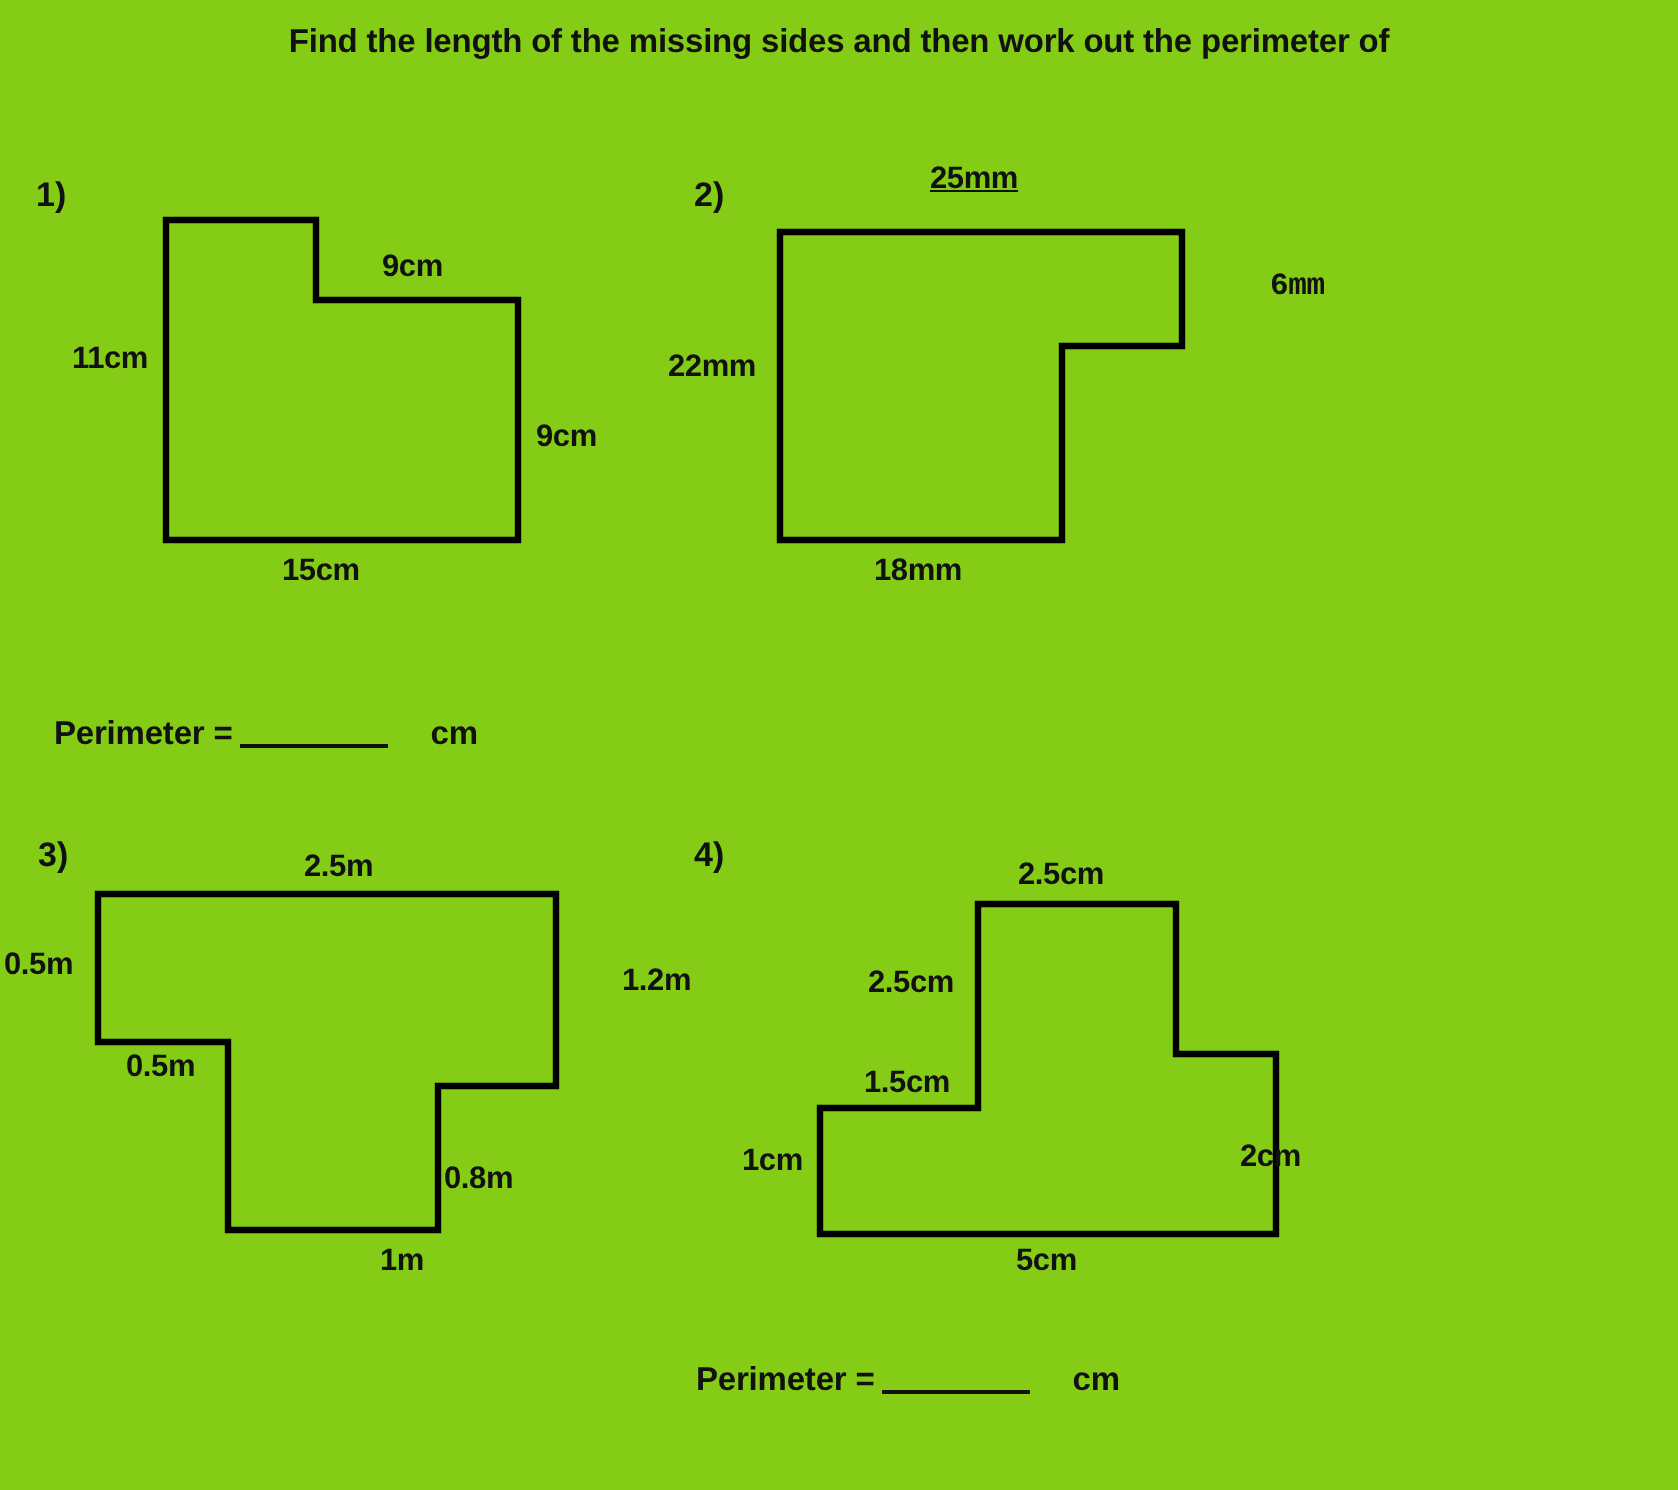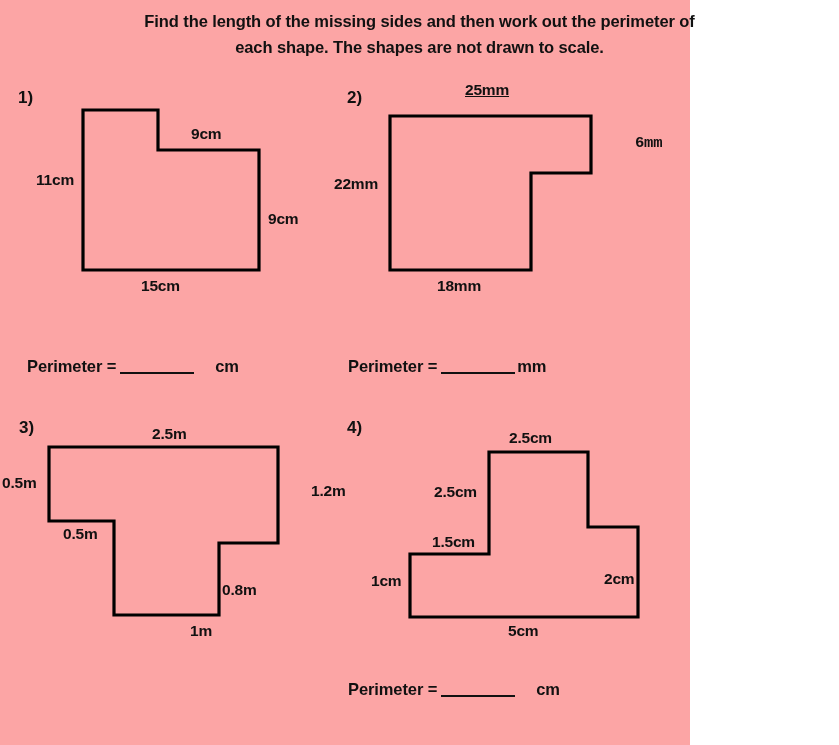--- a/index.html
+++ b/index.html
@@ -12,23 +12,23 @@
     width: 839px;
     height: 745px;
     position: relative;
     font-family: "Liberation Sans", sans-serif;
     color: #1a1a1a;
     overflow: hidden;
   }
   .sheet {
     position: absolute;
     left: 0; top: 0;
-    width: 690px;
+    width: 839px;
     height: 745px;
-    background: #fca5a5;
+    background: #84cc16;
   }
   .instructions {
     position: absolute;
     left: 0;
     top: 8px;
     width: 839px;
     text-align: center;
     font-size: 16.5px;
     font-weight: 700;
     line-height: 26px;
@@ -88,21 +88,20 @@
   .perim .unit { margin-left: 19px; }
   .perim .unit.tight { margin-left: 0px; }
 </style>
 </head>
 <body>
 
 <div class="sheet">
 
   <div class="instructions">
     <span>Find the length of the missing sides and then work out the perimeter of</span>
-    <span class="line2">each shape. The shapes are not drawn to scale.</span>
   </div>
 
   <div class="qnum" style="left:18px; top:88px;">1)</div>
 
   <svg class="shape-svg" style="left:0px; top:0px; width:300px; height:300px;" viewBox="0 0 300 300">
     <path class="shape-path" d="M 83,110 L 158,110 L 158,150 L 259,150 L 259,270 L 83,270 Z"></path>
   </svg>
 
   <div class="dim" style="left:191px; top:125px;">9cm</div>
   <div class="dim" style="left:36px; top:171px;">11cm</div>
@@ -117,23 +116,20 @@
 
   <svg class="shape-svg" style="left:330px; top:0px; width:330px; height:300px;" viewBox="330 0 330 300">
     <path class="shape-path" d="M 390,116 L 591,116 L 591,173 L 531,173 L 531,270 L 390,270 Z"></path>
   </svg>
 
   <div class="dim" style="left:465px; top:81px;text-decoration:underline;">25mm</div>
   <div class="dim" style="left:635px; top:134px;font-family:Liberation Mono, monospace;">6mm</div>
   <div class="dim" style="left:334px; top:175px;">22mm</div>
   <div class="dim" style="left:437px; top:277px;">18mm</div>
 
-  <div class="perim" style="left:348px; top:357px;">
-    <span>Perimeter =</span><span class="blank"></span><span class="unit tight">mm</span>
-  </div>
 
   <div class="qnum" style="left:19px; top:418px;">3)</div>
 
   <svg class="shape-svg" style="left:0px; top:400px; width:320px; height:250px;" viewBox="0 400 320 250">
     <path class="shape-path" d="M 49,447 L 278,447 L 278,543 L 219,543 L 219,615 L 114,615 L 114,521 L 49,521 Z"></path>
   </svg>
 
   <div class="dim" style="left:152px; top:425px;">2.5m</div>
   <div class="dim" style="left:2px; top:474px;">0.5m</div>
   <div class="dim" style="left:63px; top:525px;">0.5m</div>
@@ -145,20 +141,20 @@
   <div class="qnum" style="left:347px; top:418px;">4)</div>
 
   <svg class="shape-svg" style="left:330px; top:400px; width:340px; height:250px;" viewBox="330 400 340 250">
     <path class="shape-path" d="M 410,554 L 489,554 L 489,452 L 588,452 L 588,527 L 638,527 L 638,617 L 410,617 Z"></path>
   </svg>
 
   <div class="dim" style="left:509px; top:429px;">2.5cm</div>
   <div class="dim" style="left:434px; top:483px;">2.5cm</div>
   <div class="dim" style="left:432px; top:533px;">1.5cm</div>
   <div class="dim" style="left:371px; top:572px;">1cm</div>
-  <div class="dim" style="left:604px; top:570px;">2cm</div>
+  <div class="dim" style="left:620px; top:570px;">2cm</div>
   <div class="dim" style="left:508px; top:622px;">5cm</div>
 
   <div class="perim" style="left:348px; top:680px;">
     <span>Perimeter =</span><span class="blank"></span><span class="unit">cm</span>
   </div>
 
 </div>
 
 </body></html>

